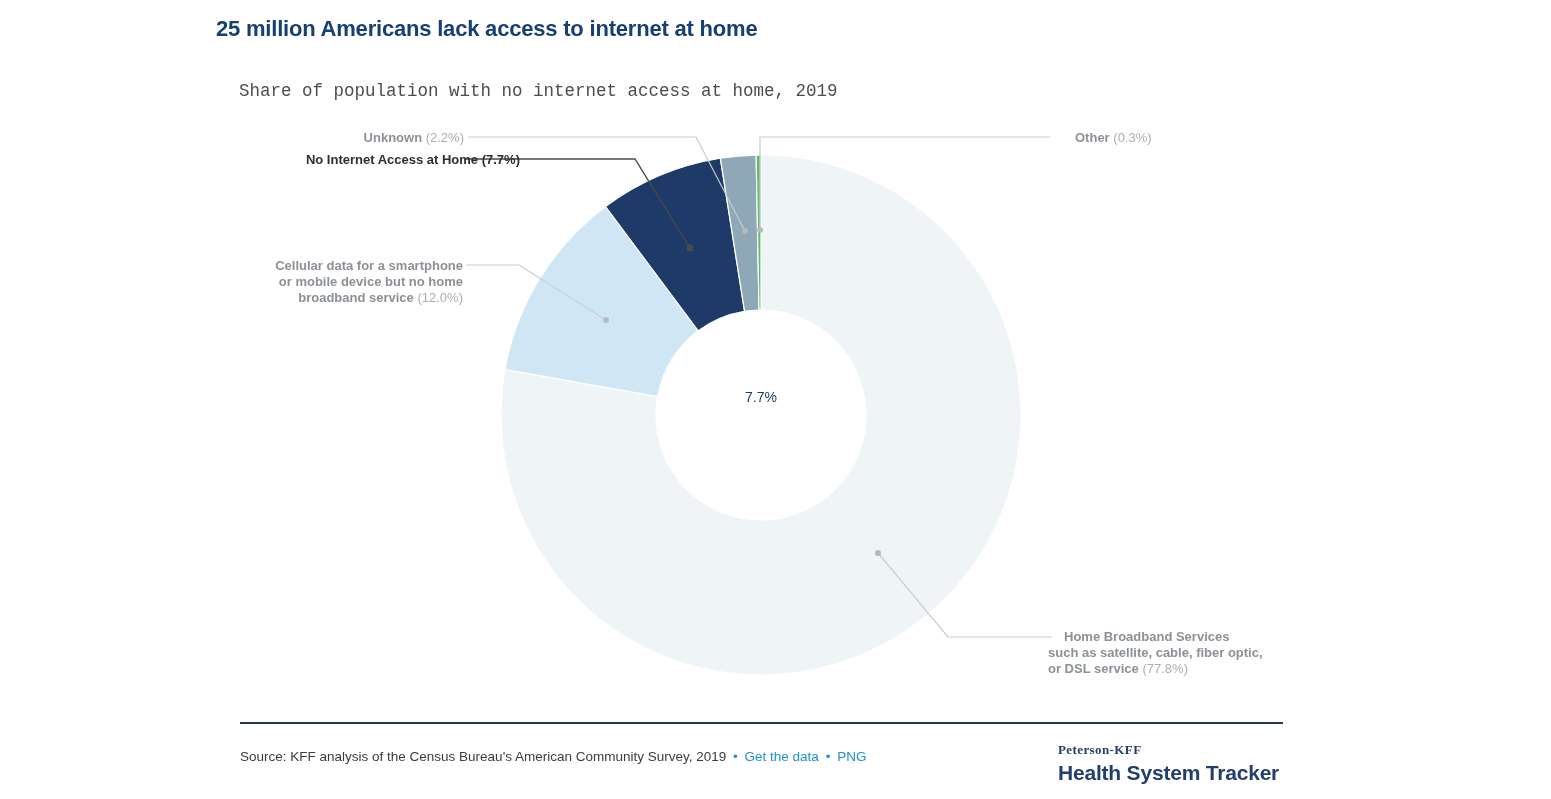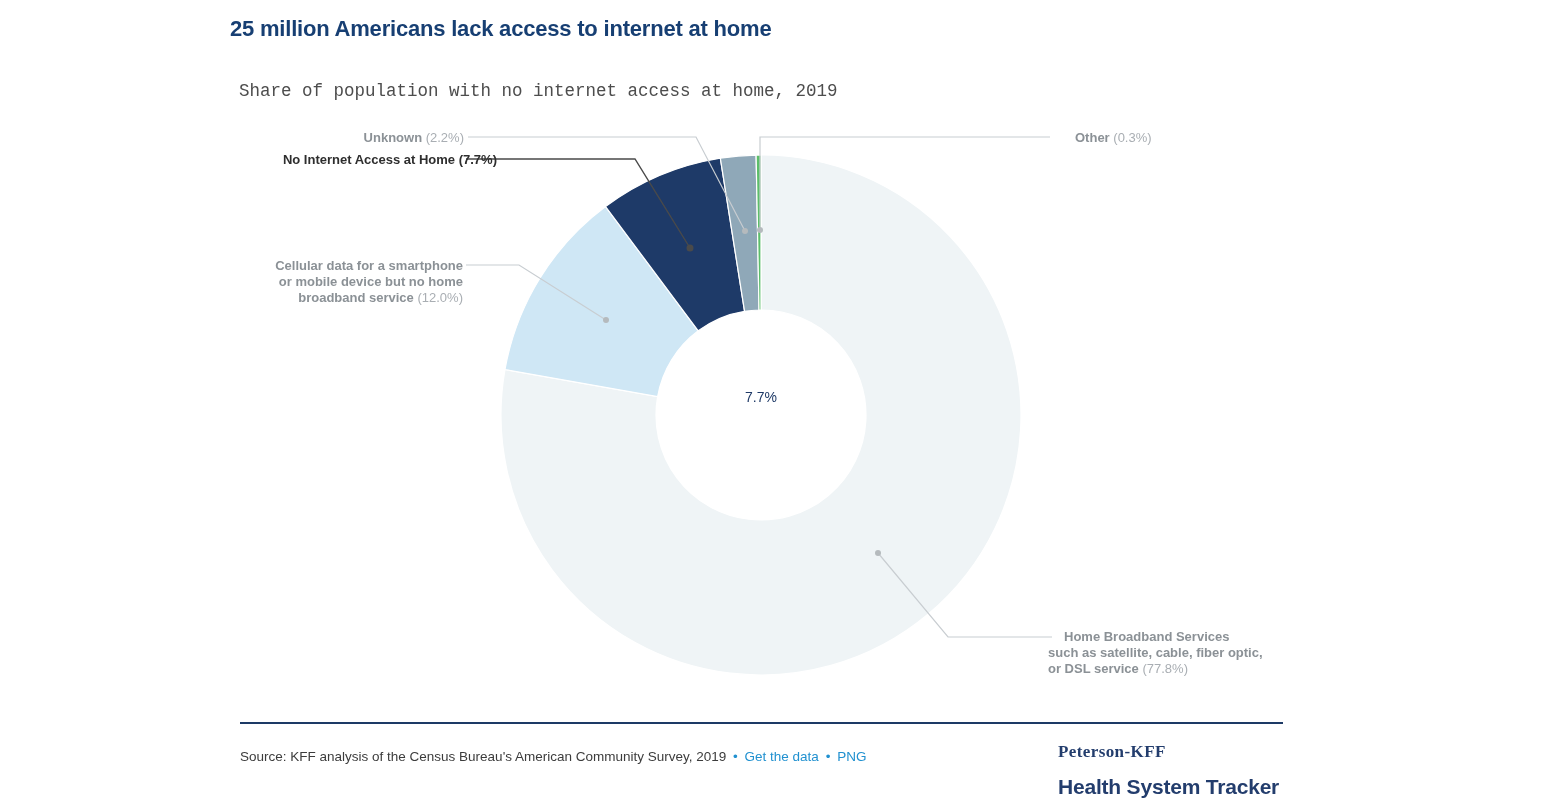--- a/index.html
+++ b/index.html
@@ -15,21 +15,21 @@
     --subtitle-gray:#4d4d4d;
   }
   *{box-sizing:border-box;margin:0;padding:0;}
   html,body{background:#ffffff;}
   body{font-family:"Liberation Sans",sans-serif;}
   .page{position:relative;width:1551px;height:799px;background:#fff;overflow:hidden;}
 
   .chart-svg{position:absolute;left:0;top:0;}
 
   .page-title{
-    position:absolute;left:230px;top:16px;
+    position:absolute;left:216px;top:16px;
     font-size:22px;font-weight:bold;color:var(--title-navy);
     letter-spacing:-0.2px;
   }
   .chart-subtitle{
     position:absolute;left:239px;top:81px;
     font-family:Liberation Mono, monospace;
     font-size:17.5px;color:var(--subtitle-gray);
   }
 
   .callout{
@@ -58,24 +58,24 @@
     font-size:13.5px;color:var(--source-gray);
   }
   .source-line .bullet{color:var(--link-blue);margin:0 3px;}
   .source-line a{color:var(--link-blue);text-decoration:none;cursor:pointer;}
 
   .logo{
     position:absolute;left:1058px;top:742px;width:230px;color:var(--logo-navy);
   }
   .logo .logo-top{
     font-family:"Liberation Serif",serif;font-weight:bold;
-    font-size:17px;letter-spacing:0.4px;
+    font-size:13px;letter-spacing:0.4px;
   }
   .logo .logo-bottom{
-    font-size:21px;font-weight:bold;letter-spacing:-0.2px;margin-top:13px;
+    font-size:21px;font-weight:bold;letter-spacing:-0.2px;margin-top:3px;
   }
 </style>
 </head>
 <body>
 
 <div class="page">
 
   <div class="page-title">25 million Americans lack access to internet at home</div>
 
   <div class="chart-subtitle">Share of population with no internet access at home, 2019</div>
@@ -103,21 +103,21 @@
     <circle cx="606" cy="320" r="3" fill="#b5babd"></circle>
     <circle cx="878" cy="553" r="3" fill="#b5babd"></circle>
     <circle cx="690" cy="248" r="3.5" fill="#4a4a4a"></circle>
   </svg>
 
   <div class="callout align-right" style="right:1087px;top:130px;">
     <span class="lbl-name">Unknown</span>
     <span class="lbl-pct">(2.2%)</span>
   </div>
 
-  <div class="callout align-right dark" style="right:1054px;top:152px;text-align:center;">
+  <div class="callout align-right dark" style="right:1031px;top:152px;text-align:center;">
     <span class="lbl-name">No Internet Access at Home</span>
     <span class="lbl-pct">(7.7%)</span>
   </div>
 
   <div class="callout align-right" style="right:1088px;top:258px;width:212px;">
     <span class="lbl-name">Cellular data for a smartphone or mobile device but no home broadband service</span>
     <span class="lbl-pct">(12.0%)</span>
   </div>
 
   <div class="callout align-left" style="left:1059px;top:130px;">

